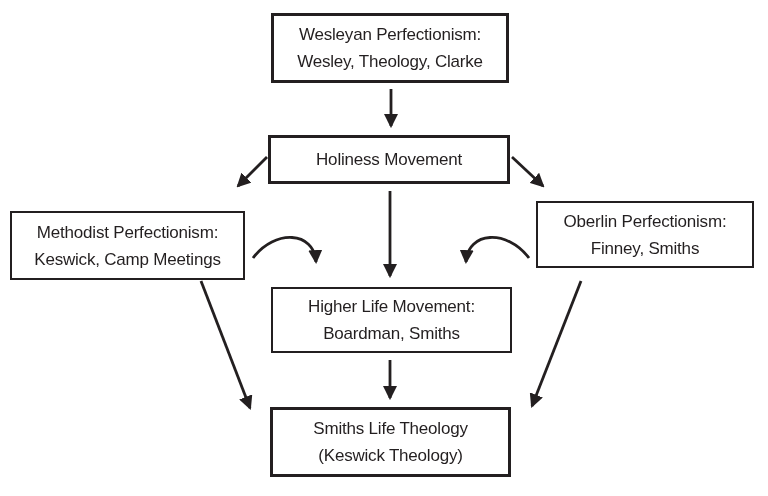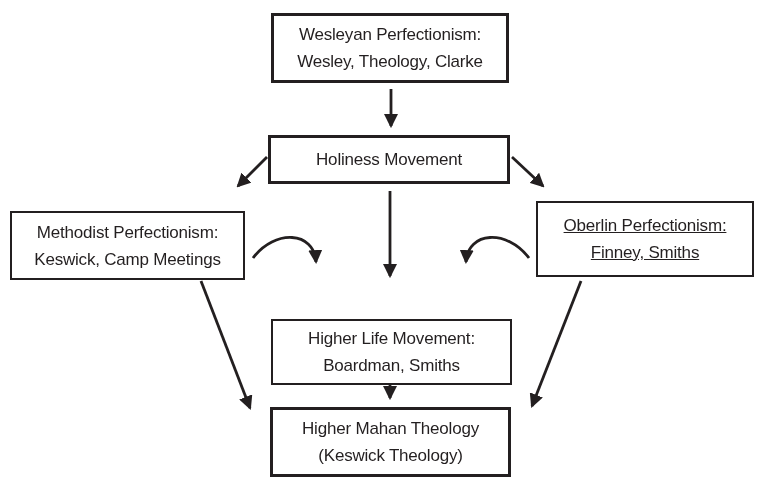--- a/index.html
+++ b/index.html
@@ -40,22 +40,22 @@
   .node.thick {
     border-width: 3px;
   }
   .node span {
     display: block;
     white-space: nowrap;
   }
   #node-wesleyan           { left: 271px; top: 13px;  width: 238px; height: 70px; }
   #node-holiness           { left: 268px; top: 135px; width: 242px; height: 49px; }
   #node-methodist          { left: 10px;  top: 211px; width: 235px; height: 69px; }
-  #node-oberlin            { left: 536px; top: 201px; width: 218px; height: 76px; text-decoration: underline; }
-  #node-higher-life-movement { left: 271px; top: 287px; width: 241px; height: 66px; margin-top: 32px; }
+  #node-oberlin            { left: 536px; top: 201px; width: 218px; height: 67px; }
+  #node-higher-life-movement { left: 271px; top: 287px; width: 241px; height: 66px; }
   #node-higher-life-theology { left: 270px; top: 407px; width: 241px; height: 70px; }
 </style>
 </head>
 <body>
 
 <div class="canvas">
 
   <svg class="arrows" viewBox="0 0 768 496" xmlns="http://www.w3.org/2000/svg">
     <defs>
       <marker id="ah" viewBox="0 0 10 10" refX="8.5" refY="5" markerWidth="5" markerHeight="5" orient="auto" markerUnits="strokeWidth">
@@ -93,17 +93,17 @@
     <span>Oberlin Perfectionism:</span>
     <span>Finney, Smiths</span>
   </div>
 
   <div class="node" id="node-higher-life-movement">
     <span>Higher Life Movement:</span>
     <span>Boardman, Smiths</span>
   </div>
 
   <div class="node thick" id="node-higher-life-theology">
-    <span>Higher Mahan Theology</span>
+    <span>Smiths Life Theology</span>
     <span>(Keswick Theology)</span>
   </div>
 
 </div>
 
 </body></html>

